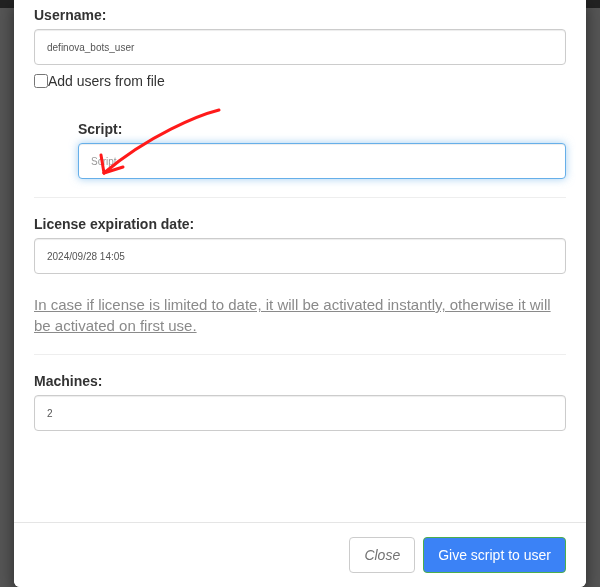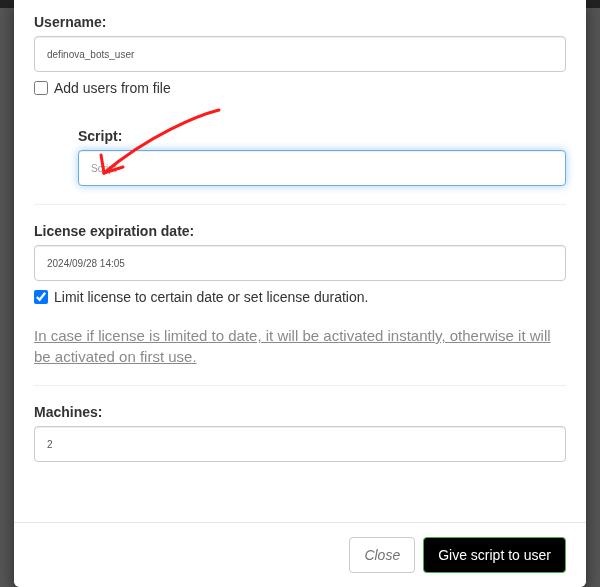--- a/index.html
+++ b/index.html
@@ -18,21 +18,21 @@
     position:absolute;
     left:14px;top:0;
     width:572px;height:587px;
     background:#fff;
     border-radius:0 0 6px 6px;
     box-shadow:0 5px 15px rgba(0,0,0,.5);
     display:flex;flex-direction:column;
   }
   .modal-body{
     flex:1 1 auto;
-    padding:14px 20px 0 20px;
+    padding:7px 20px 0 20px;
     overflow:hidden;
   }
   .form-group{margin-bottom:15px;}
   .section-gap{margin-top:32px;margin-left:44px;}
   label.control-label{
     display:block;
     font-weight:700;
     margin-bottom:6px;
     color:#333;
   }
@@ -47,21 +47,21 @@
     box-shadow:inset 0 1px 1px rgba(0,0,0,.075);
   }
   .form-control::placeholder{color:#999;}
   .form-control.focus{
     border-color:#66afe9;
     outline:0;
     box-shadow:inset 0 1px 1px rgba(0,0,0,.075),0 0 8px rgba(102,175,233,.6);
   }
   .checkbox-row{
     margin-top:8px;
-    display:flex;align-items:center;gap:6px;
+    display:flex;align-items:center;
     color:#333;
   }
   .checkbox-row input[type=checkbox]{
     width:14px;height:14px;margin:0;
   }
   .help-text{
     color:#737373;
     margin-top:10px;
   }
   .help-sm{
@@ -87,21 +87,21 @@
     border-radius:4px;
     cursor:pointer;
     border:1px solid transparent;
     text-align:center;white-space:nowrap;
     user-select:none;
   }
   .btn-default{
     color:#737373;background:#fff;border-color:#ccc;font-style:italic;
   }
   .btn-success{
-    color:#fff;background:#000000;border-color:#4cae4c;
+    color:#fff;background:#3b82f6;border-color:#4cae4c;
   }
   
   .arrow-svg{
     position:absolute;
     left:75px;top:105px;
     width:140px;height:80px;
     pointer-events:none;
   }
   .arrow-svg path{
     stroke:#ff1a1a;stroke-width:3;fill:none;
@@ -127,24 +127,20 @@
       <div class="form-group section-gap">
         <label class="control-label">Script:</label>
         <input type="text" class="form-control focus" placeholder="Script" style="">
       </div>
 
       <hr class="sep">
 
       <div class="form-group">
         <label class="control-label">License expiration date:</label>
         <input type="text" class="form-control" value="2024/09/28 14:05" style="">
-        <div class="checkbox-row">
-          <input type="checkbox" checked="" style="">
-          <span>Limit license to certain date or set license duration.</span>
-        </div>
         <div class="help-sm">In case if license is limited to date, it will be activated instantly, otherwise it will be activated on first use.</div>
       </div>
 
       <hr class="sep">
 
       <div class="form-group">
         <label class="control-label">Machines:</label>
         <input type="text" class="form-control" value="2" style="">
       </div>
 

